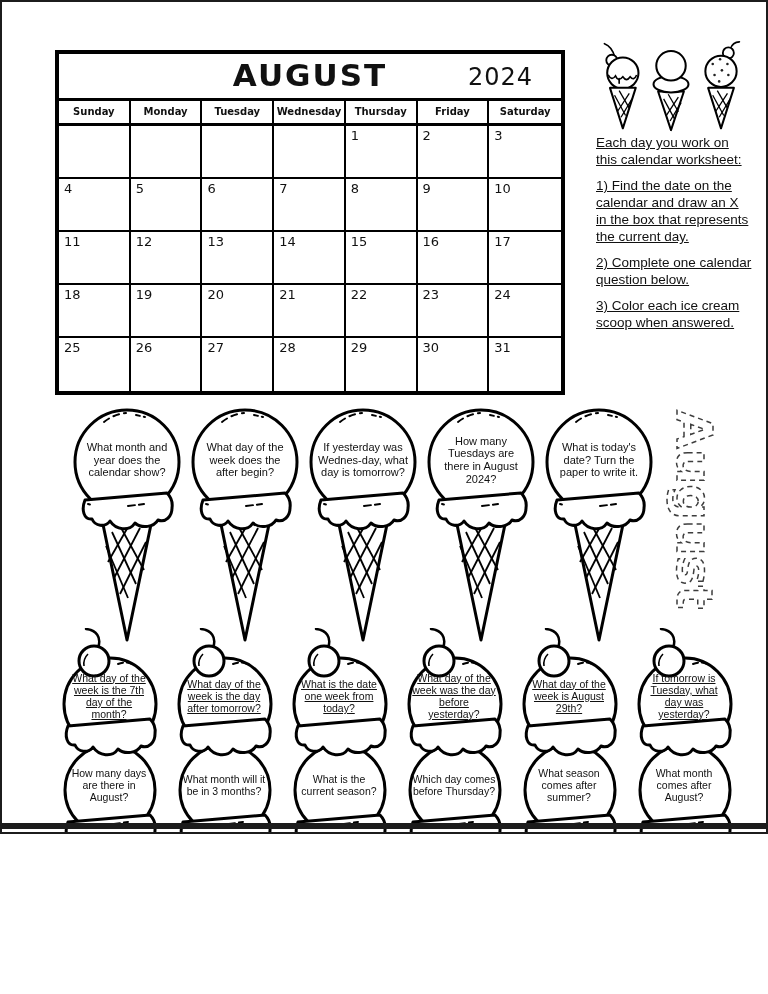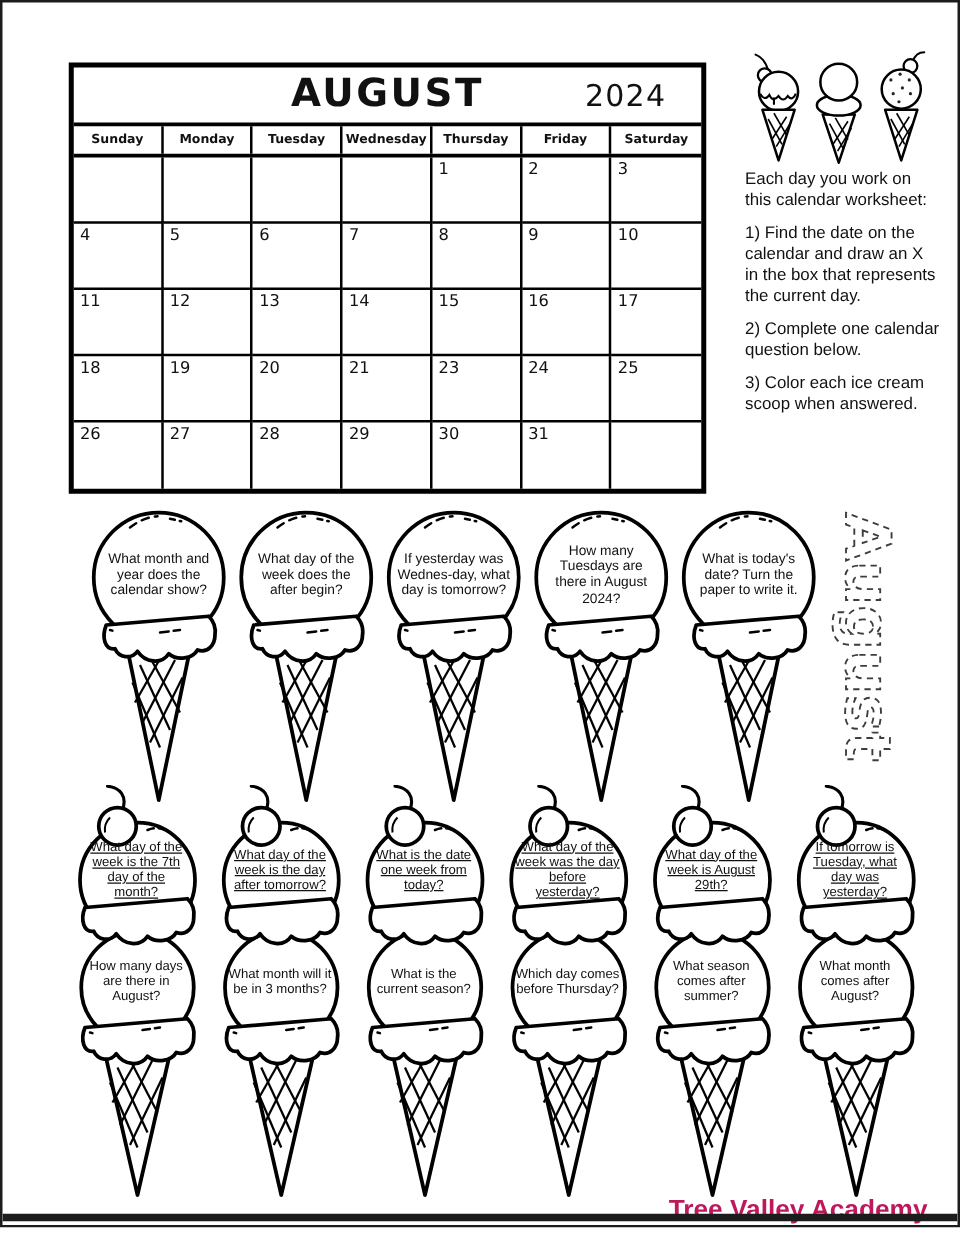--- a/index.html
+++ b/index.html
@@ -1,17 +1,17 @@
 <!DOCTYPE html>
 <html><head>
 <meta charset="utf-8">
 <style>
   html,body{margin:0;padding:0;background:#ffffff;}
   .page{
-    position:relative;width:768px;height:982px;background:#fff;
+    position:relative;width:768px;height:834px;background:#fff;
     border:2px solid #1c1c1c;box-sizing:border-box;overflow:hidden;
     font-family:"Liberation Sans",sans-serif;color:#111;
   }
   
   .calendar{position:absolute;left:53px;top:48px;width:510px;border:4px solid #000;background:#fff;box-sizing:border-box;}
   .cal-title-row{position:relative;height:44px;border-bottom:3px solid #000;}
   .cal-title{position:absolute;left:0;right:0;top:3px;text-align:center;
     font-family:"DejaVu Sans",sans-serif;font-weight:bold;font-size:31px;letter-spacing:2px;}
   .cal-year{position:absolute;right:28px;top:9px;font-family:"DejaVu Sans",sans-serif;font-size:24px;letter-spacing:1px;}
   .cal-days{display:grid;grid-template-columns:repeat(7,1fr);border-bottom:3px solid #000;}
@@ -19,21 +19,21 @@
     font-weight:bold;font-size:10px;border-right:2.5px solid #000;}
   .cal-day:last-child{border-right:none;}
   .cal-grid{display:grid;grid-template-columns:repeat(7,1fr);grid-auto-rows:53px;}
   .cal-cell{border-right:2.5px solid #000;border-bottom:2.5px solid #000;box-sizing:border-box;
     font-family:"DejaVu Sans",sans-serif;font-size:13px;padding:2px 0 0 5px;}
   .cal-cell:nth-child(7n){border-right:none;}
   .cal-cell:nth-child(n+29){border-bottom:none;}
   
   .mini-cones{position:absolute;left:596px;top:38px;display:flex;gap:4px;}
   .instructions{position:absolute;left:594px;top:132px;width:156px;font-size:13.5px;line-height:1.26;}
-  .instructions p{margin:0 0 9px 0;}
+  .instructions p{margin:0 0 9px 0;text-decoration:underline;}
   .tracing{position:absolute;left:659px;top:402px;}
   
   .cone-s{position:absolute;top:404px;width:118px;height:238px;}
   .cone-d{position:absolute;top:626px;width:114px;height:332px;}
   .art{position:absolute;left:0;top:0;width:100%;height:100%;}
   .q{position:absolute;display:flex;align-items:center;justify-content:center;text-align:center;line-height:1.16;}
   .q-s{left:12px;top:16px;width:94px;height:76px;font-size:11px;}
   .q-dt{left:15px;top:42px;width:84px;height:52px;font-size:10.5px;text-decoration:underline;}
   .q-db{left:15px;top:128px;width:84px;height:58px;font-size:10.5px;}
   
@@ -172,20 +172,21 @@
       <div class="cal-cell">12</div>
       <div class="cal-cell">13</div>
       <div class="cal-cell">14</div>
       <div class="cal-cell">15</div>
       <div class="cal-cell">16</div>
       <div class="cal-cell">17</div>
       <div class="cal-cell">18</div>
       <div class="cal-cell">19</div>
       <div class="cal-cell">20</div>
       <div class="cal-cell">21</div>
+      <div class="cal-cell">22</div>
       <div class="cal-cell">23</div>
       <div class="cal-cell">24</div>
       <div class="cal-cell">25</div>
       <div class="cal-cell">26</div>
       <div class="cal-cell">27</div>
       <div class="cal-cell">28</div>
       <div class="cal-cell">29</div>
       <div class="cal-cell">30</div>
       <div class="cal-cell">31</div>
     </div>

